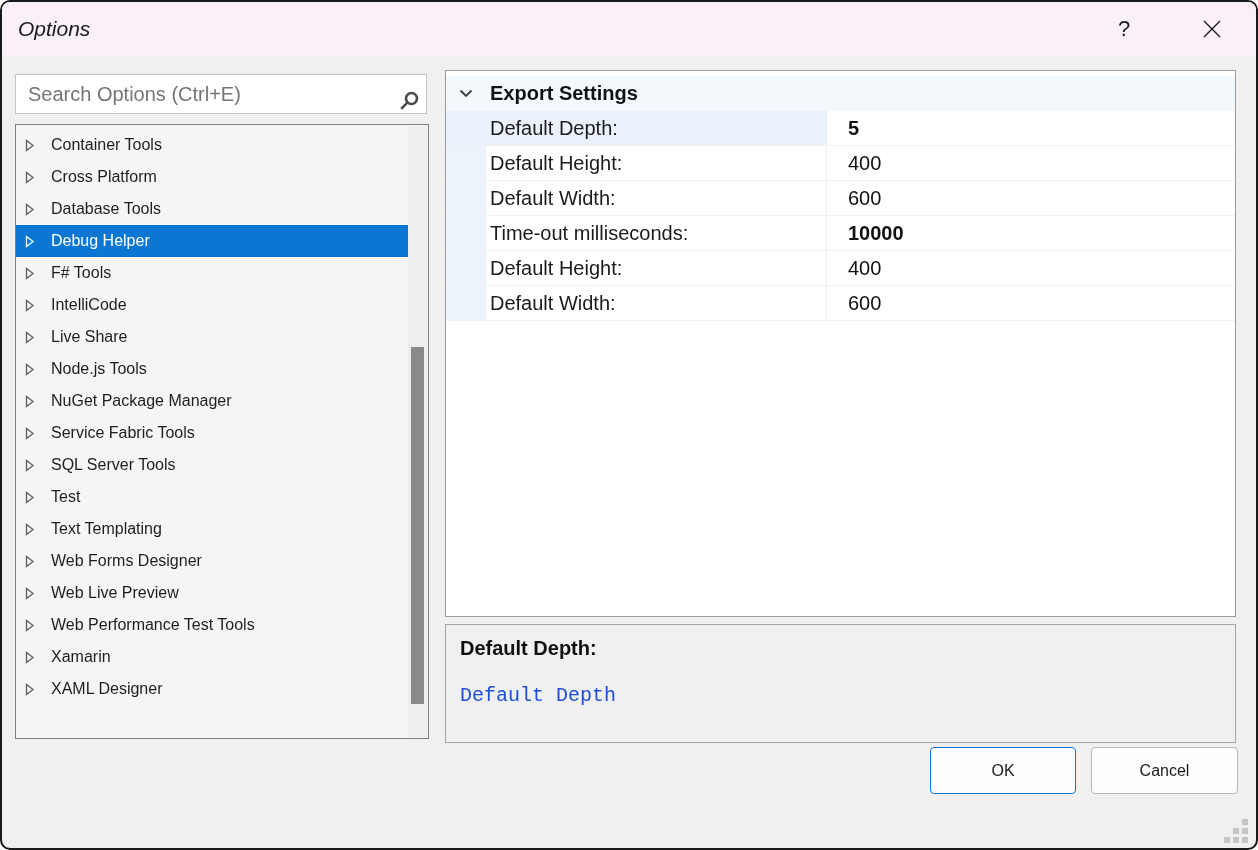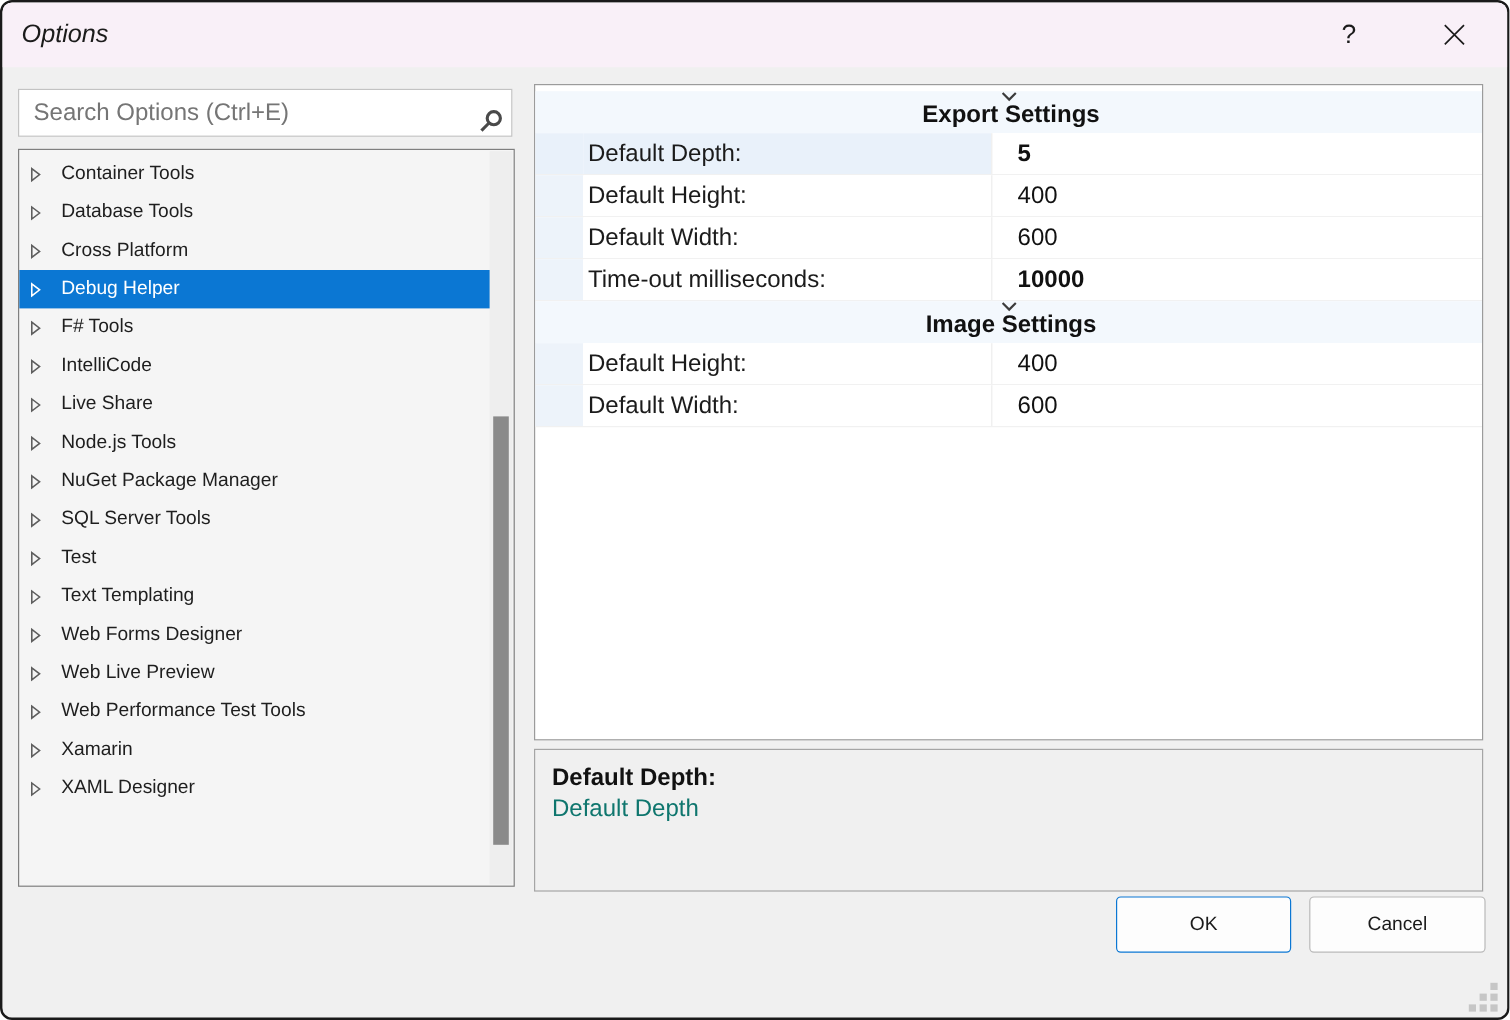--- a/index.html
+++ b/index.html
@@ -53,21 +53,21 @@
   .scrollbar-thumb {
     position:absolute; left:3px; top:221px; width:13px; height:357px; background:#8a8a8a;
   }
   
   .prop-grid {
     position:absolute; left:443px; top:68px; width:791px; height:547px;
     background:#ffffff; border:1px solid #9b9b9b; overflow:hidden;
   }
   .grid-rows { padding-top:5px; }
   .cat-row {
-    height:35px; display:flex; align-items:center; background:#f3f8fd;flex-direction:column;
+    height:35px; display:flex; align-items:center; background:#f3f8fd;
   }
   .cat-gutter { width:40px; display:flex; justify-content:center; align-items:center; color:#3c3c3c; }
   .cat-label { font-size:20px; font-weight:bold; color:#111111; padding-left:4px; }
   .prop-row { height:35px; display:flex; border-bottom:1px solid #f1f1f1; }
   .prop-gutter { width:40px; background:#edf3fa; }
   .prop-label {
     width:340px; display:flex; align-items:center; font-size:20px; color:#1b1b1b;
     padding-left:4px; background:#ffffff;
   }
   .prop-row.sel .prop-label, .prop-row.sel .prop-gutter { background:#e9f1fa; }
@@ -75,21 +75,21 @@
     flex:1; display:flex; align-items:center; font-size:20px; color:#111111;
     padding-left:21px; background:#ffffff; border-left:1px solid #ededed;
   }
   .prop-value.bold { font-weight:bold; }
   
   .desc-box {
     position:absolute; left:443px; top:622px; width:791px; height:119px;
     background:#f0f0f0; border:1px solid #a5a5a5; padding:12px 14px;
   }
   .desc-title { font-size:20px; font-weight:bold; color:#111111; }
-  .desc-body  { font-size:20px; color:#0f766e; margin-top:3px; }
+  .desc-body  { font-size:20px; color:#1d4ed8; margin-top:24px;font-family:Liberation Mono, monospace; }
   
   .btn {
     position:absolute; top:745px; height:47px; background:#fdfdfd;
     border-radius:4px; display:flex; align-items:center; justify-content:center;
     font-size:16px; color:#1b1b1b; cursor:default;
   }
   .btn-ok     { left:928px;  width:146px; border:1.5px solid #0b77d3; }
   .btn-cancel { left:1089px; width:147px; border:1px solid #b9b9b9; }
   
   .resize-grip {
@@ -136,30 +136,30 @@
             </svg>
           </span>
         <span>Container Tools</span>
       </div>
       <div class="tree-item">
         <span class="expander">
             <svg width="10" height="13" viewBox="0 0 10 13">
               <path d="M1.5 1.5 L8 6.5 L1.5 11.5 Z" fill="none" stroke="currentColor" stroke-width="1.3"></path>
             </svg>
           </span>
+        <span>Cross Platform</span>
+      </div>
+      <div class="tree-item">
+        <span class="expander">
+            <svg width="10" height="13" viewBox="0 0 10 13">
+              <path d="M1.5 1.5 L8 6.5 L1.5 11.5 Z" fill="none" stroke="currentColor" stroke-width="1.3"></path>
+            </svg>
+          </span>
         <span>Database Tools</span>
       </div>
-      <div class="tree-item">
-        <span class="expander">
-            <svg width="10" height="13" viewBox="0 0 10 13">
-              <path d="M1.5 1.5 L8 6.5 L1.5 11.5 Z" fill="none" stroke="currentColor" stroke-width="1.3"></path>
-            </svg>
-          </span>
-        <span>Cross Platform</span>
-      </div>
       <div class="tree-item sel">
         <span class="expander">
             <svg width="10" height="13" viewBox="0 0 10 13">
               <path d="M1.5 1.5 L8 6.5 L1.5 11.5 Z" fill="none" stroke="currentColor" stroke-width="1.3"></path>
             </svg>
           </span>
         <span>Debug Helper</span>
       </div>
       <div class="tree-item">
         <span class="expander">
@@ -193,20 +193,28 @@
           </span>
         <span>Node.js Tools</span>
       </div>
       <div class="tree-item">
         <span class="expander">
             <svg width="10" height="13" viewBox="0 0 10 13">
               <path d="M1.5 1.5 L8 6.5 L1.5 11.5 Z" fill="none" stroke="currentColor" stroke-width="1.3"></path>
             </svg>
           </span>
         <span>NuGet Package Manager</span>
+      </div>
+      <div class="tree-item">
+        <span class="expander">
+            <svg width="10" height="13" viewBox="0 0 10 13">
+              <path d="M1.5 1.5 L8 6.5 L1.5 11.5 Z" fill="none" stroke="currentColor" stroke-width="1.3"></path>
+            </svg>
+          </span>
+        <span>Service Fabric Tools</span>
       </div>
       <div class="tree-item">
         <span class="expander">
             <svg width="10" height="13" viewBox="0 0 10 13">
               <path d="M1.5 1.5 L8 6.5 L1.5 11.5 Z" fill="none" stroke="currentColor" stroke-width="1.3"></path>
             </svg>
           </span>
         <span>SQL Server Tools</span>
       </div>
       <div class="tree-item">
@@ -297,28 +305,20 @@
         <span class="prop-gutter"></span>
         <span class="prop-label">Default Width:</span>
         <span class="prop-value">600</span>
       </div>
       <div class="prop-row">
         <span class="prop-gutter"></span>
         <span class="prop-label">Time-out milliseconds:</span>
         <span class="prop-value bold">10000</span>
       </div>
 
-      <div class="cat-row">
-        <span class="cat-gutter">
-          <svg width="14" height="9" viewBox="0 0 14 9">
-              <path d="M1.5 1.5 L7 7 L12.5 1.5" fill="none" stroke="currentColor" stroke-width="1.8"></path>
-            </svg>
-        </span>
-        <span class="cat-label">Image Settings</span>
-      </div>
 
       <div class="prop-row">
         <span class="prop-gutter"></span>
         <span class="prop-label">Default Height:</span>
         <span class="prop-value">400</span>
       </div>
       <div class="prop-row">
         <span class="prop-gutter"></span>
         <span class="prop-label">Default Width:</span>
         <span class="prop-value">600</span>

